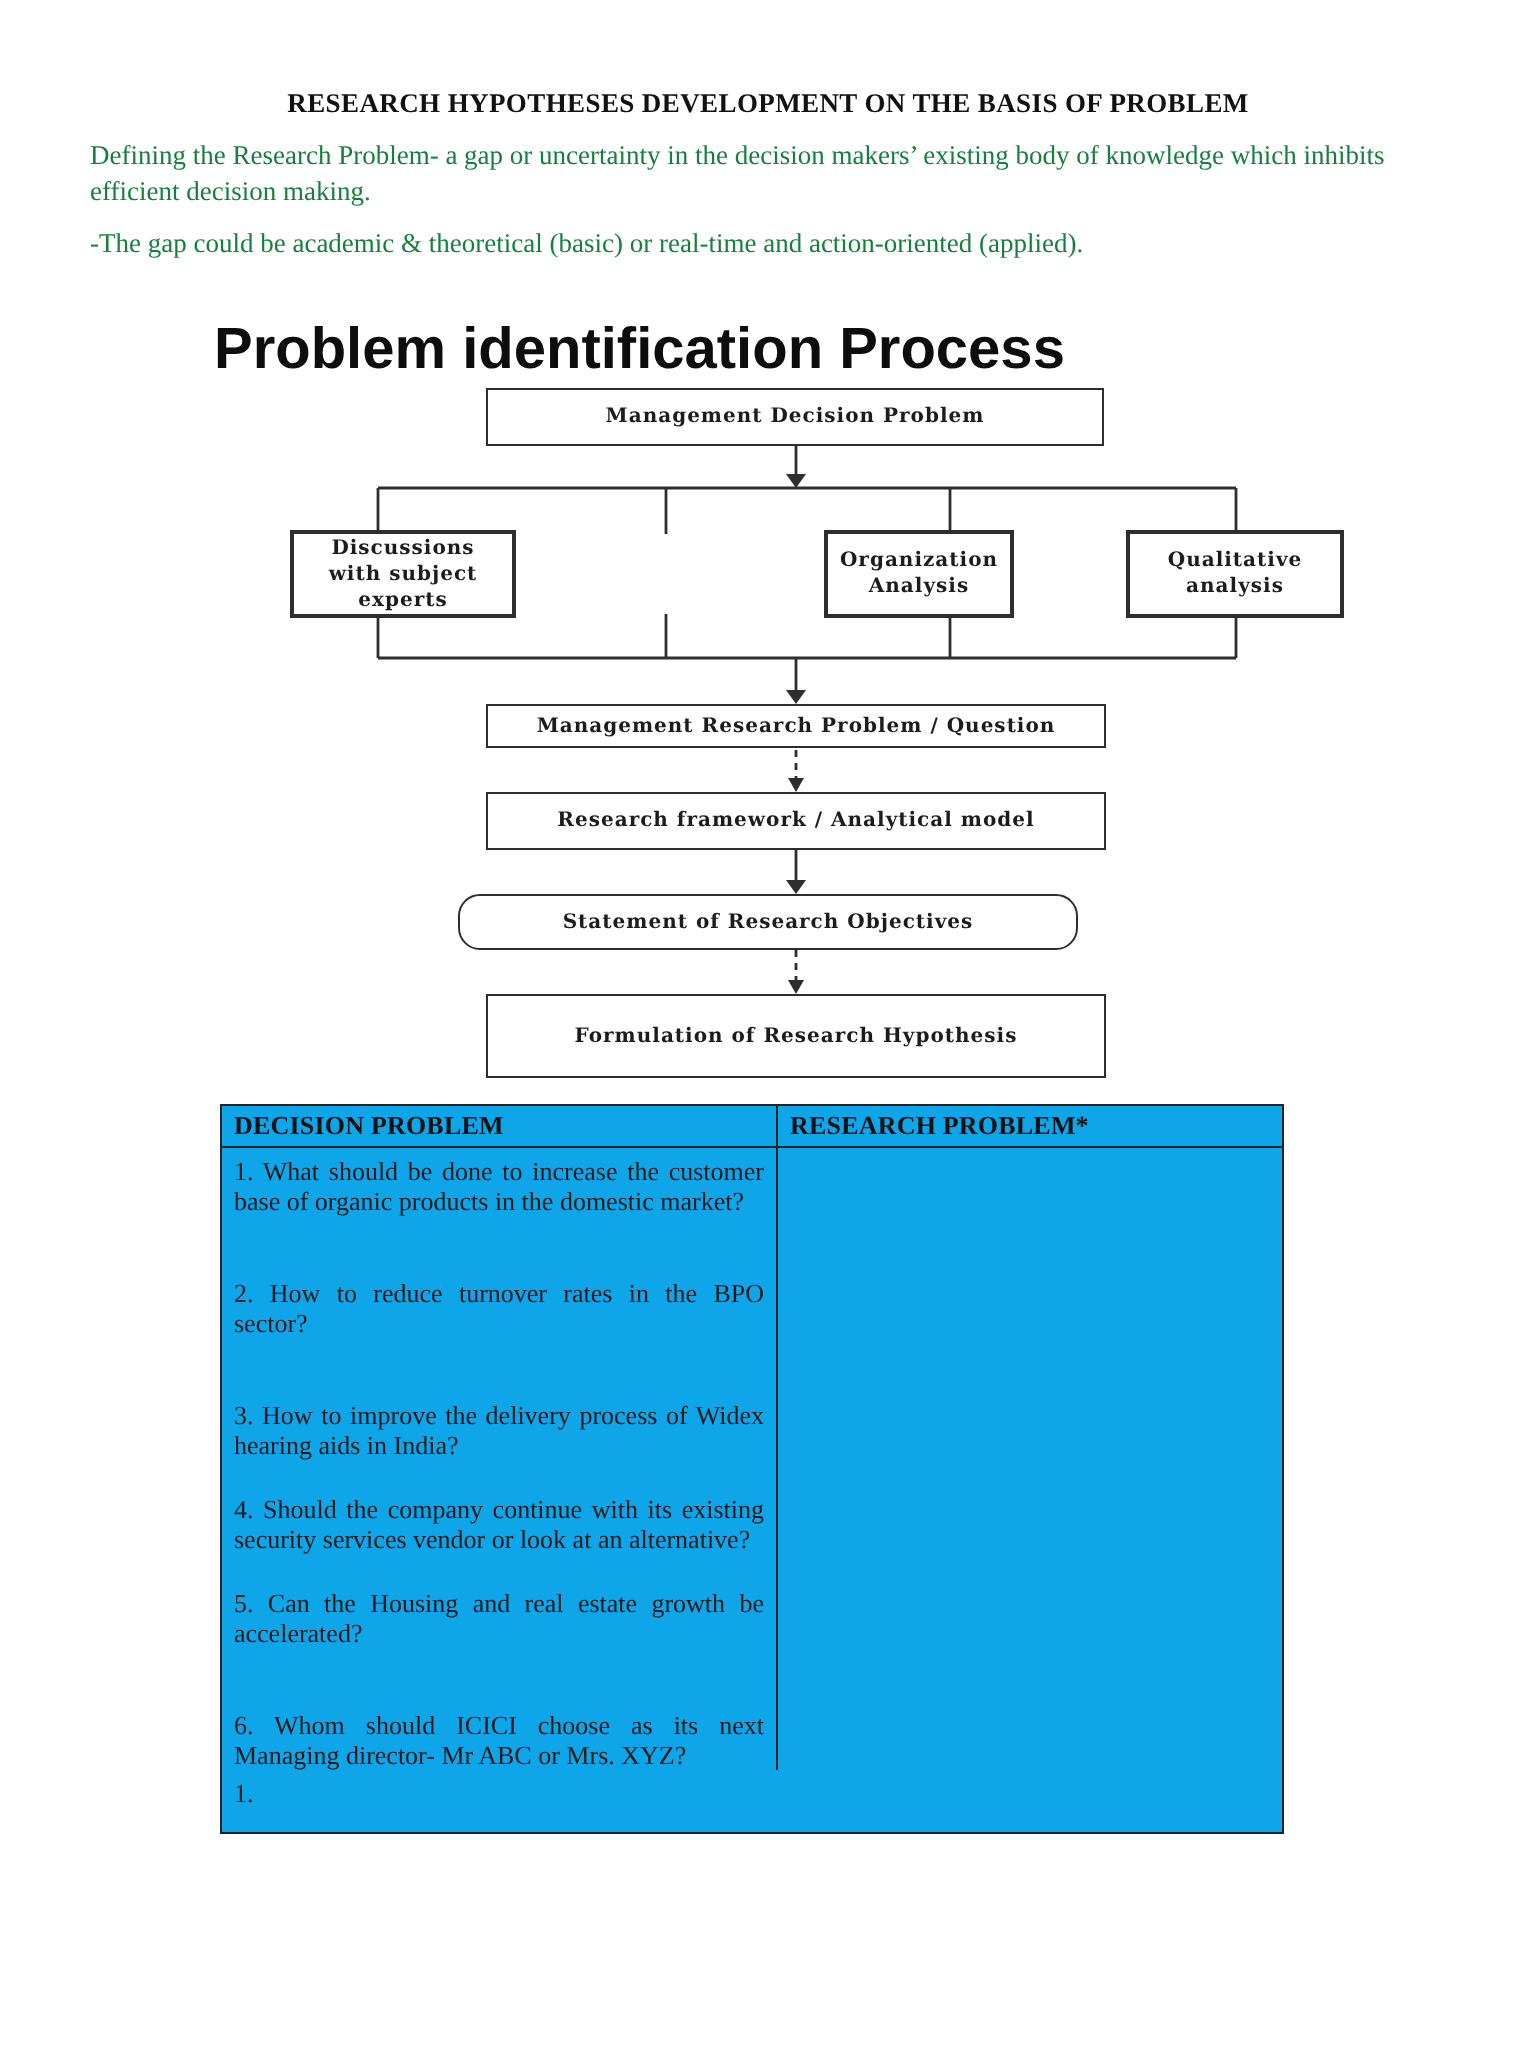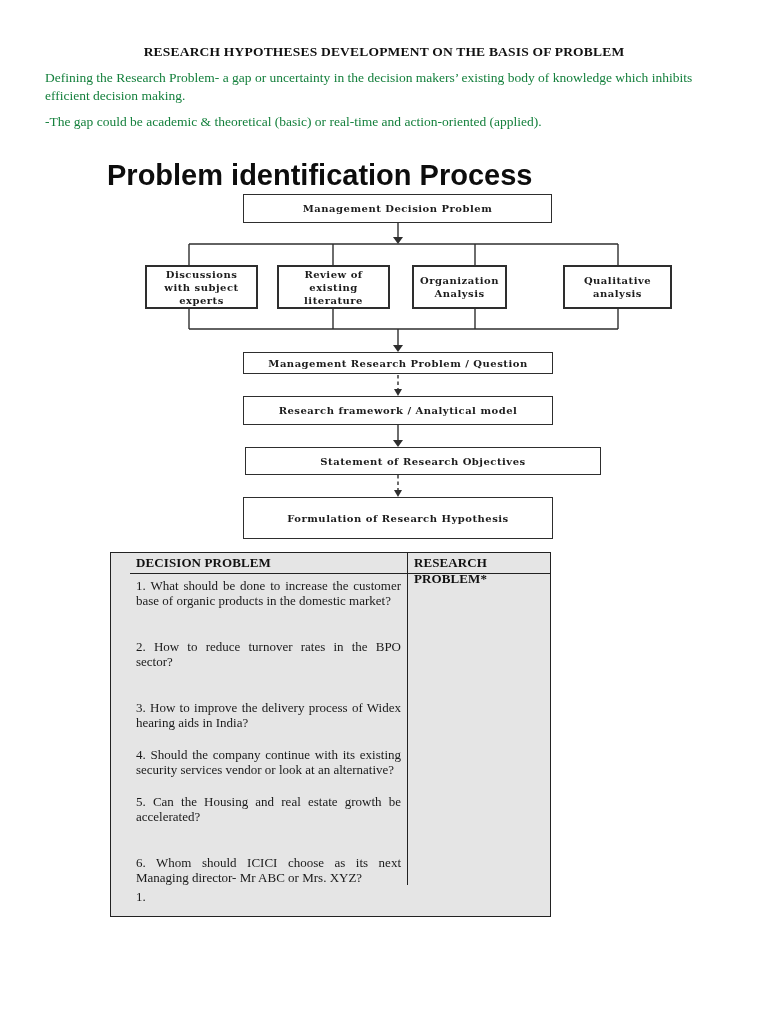--- a/index.html
+++ b/index.html
@@ -32,30 +32,30 @@
     font-size:10px; letter-spacing:0.5px; color:#1c1c1c; line-height:13px;
   }
   .method { border-width:2px; }
   .box-a  { left:243px; top:194px; width:309px; height:29px; }
   .box-b1 { left:133px; top:265px; width:113px; height:44px;margin-left:12px; }
   .box-b2 { left:277px; top:265px; width:113px; height:44px; }
   .box-b3 { left:412px; top:265px; width:95px; height:44px; }
   .box-b4 { left:563px; top:265px; width:109px; height:44px; }
   .box-c  { left:243px; top:352px; width:310px; height:22px; }
   .box-d  { left:243px; top:396px; width:310px; height:29px; }
-  .box-e  { left:245px; top:447px; width:356px; height:28px; }
+  .box-e  { left:229px; top:447px; width:310px; height:28px;border-radius:11px; }
   .box-f  { left:243px; top:497px; width:310px; height:42px; }
   .wrap-b1 { max-width:84px; }
   .wrap-b2 { max-width:72px; }
   .wrap-b3 { max-width:96px; }
   .wrap-b4 { max-width:80px; }
 
   .dp-table {
-    position:absolute; left:110px; top:552px; width:441px; height:365px;
-    border:1.5px solid #222; background:#e5e5e5;padding-left:19px;
+    position:absolute; left:110px; top:552px; width:532px; height:365px;
+    border:1.5px solid #222; background:#0ea5e9;
   }
   .dp-head { display:flex; height:21px; border-bottom:1.5px solid #222; }
   .dp-body { display:flex; height:calc(100% - 21px);flex-direction:column; }
   .cell-left  { width:278px; border-right:1.5px solid #222; }
   .cell-right { flex:1; }
   .th { font-size:13px; font-weight:bold; padding:2px 6px; color:#111; letter-spacing:0.1px; }
   .td { padding:4px 6px 0 6px; }
   .dp-item {
     font-size:13px; line-height:15px; text-align:justify; color:#1a1a1a;
   }
@@ -111,23 +111,20 @@
     </g>
   </svg>
 
   <div class="dbox box-a">
     <span>Management Decision Problem</span>
   </div>
 
   <div class="dbox method box-b1">
     <span class="wrap-b1">Discussions with subject experts</span>
   </div>
-  <div class="dbox method box-b2">
-    <span class="wrap-b2">Review of existing literature</span>
-  </div>
   <div class="dbox method box-b3">
     <span class="wrap-b3">Organization Analysis</span>
   </div>
   <div class="dbox method box-b4">
     <span class="wrap-b4">Qualitative analysis</span>
   </div>
 
   <div class="dbox box-c">
     <span>Management Research Problem / Question</span>
   </div>

